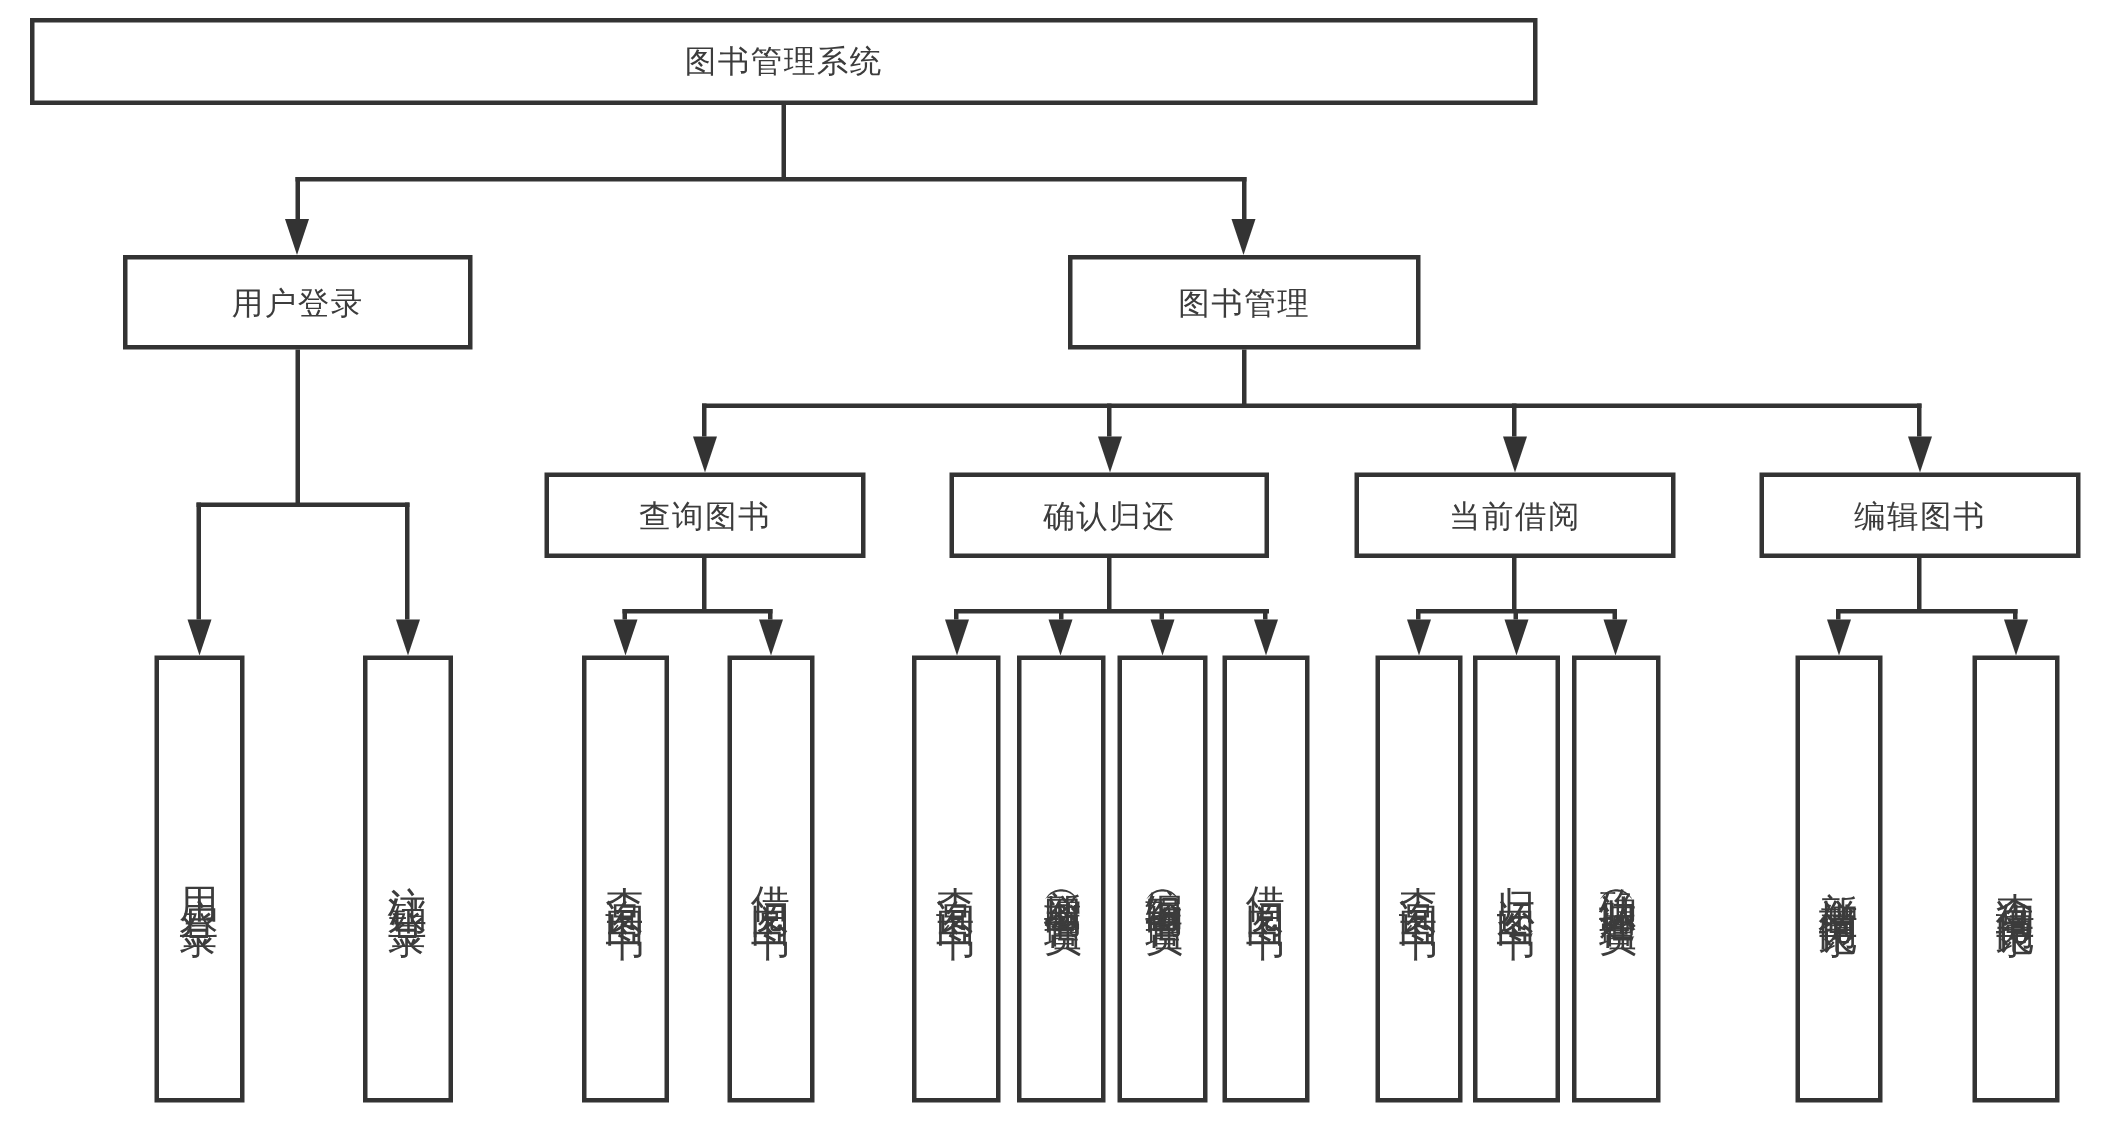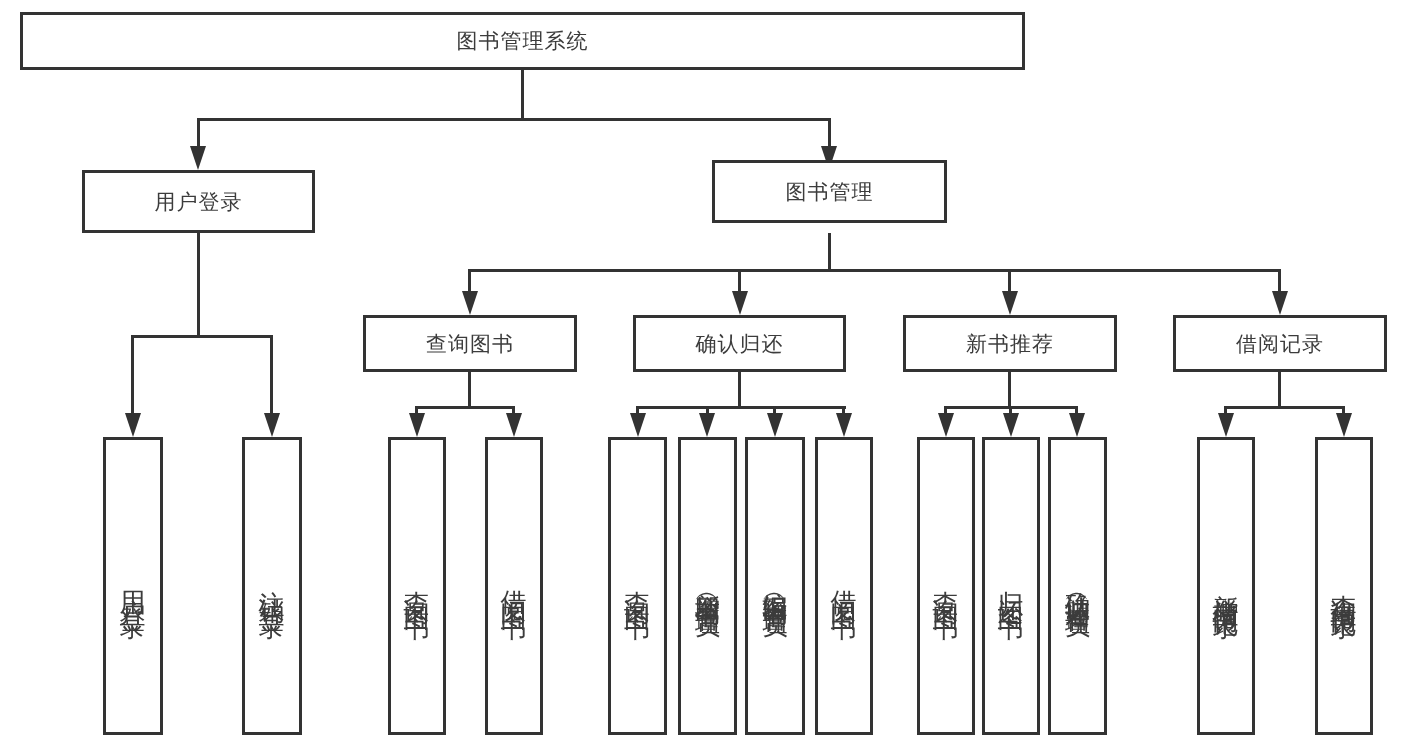--- a/index.html
+++ b/index.html
@@ -79,21 +79,21 @@
   <div class="vl" style="left:521px;top:70px;height:50px"></div>
   <div class="hl" style="left:197px;top:118px;width:634px"></div>
   <div class="vl" style="left:197px;top:118px;height:30px"></div>
   <div class="ar" style="left:190px;top:146px"></div>
   <div class="vl" style="left:828px;top:118px;height:30px"></div>
   <div class="ar" style="left:821px;top:146px"></div>
 
   <div class="box" style="left:82px;top:170px;width:233px;height:63px">
     <span>用户登录</span>
   </div>
-  <div class="box" style="left:712px;top:160px;width:235px;height:63px">
+  <div class="box" style="left:712px;top:170px;width:235px;height:63px">
     <span>图书管理</span>
   </div>
 
   <div class="vl" style="left:197px;top:233px;height:104px"></div>
   <div class="hl" style="left:131px;top:335px;width:142px"></div>
   <div class="vl" style="left:131px;top:335px;height:78px"></div>
   <div class="ar" style="left:125px;top:413px"></div>
   <div class="vl" style="left:270px;top:335px;height:78px"></div>
   <div class="ar" style="left:264px;top:413px"></div>
 
@@ -108,24 +108,24 @@
   <div class="vl" style="left:1278px;top:269px;height:22px"></div>
   <div class="ar" style="left:1272px;top:291px"></div>
 
   <div class="box" style="left:363px;top:315px;width:214px;height:57px">
     <span>查询图书</span>
   </div>
   <div class="box" style="left:633px;top:315px;width:213px;height:57px">
     <span>确认归还</span>
   </div>
   <div class="box" style="left:903px;top:315px;width:214px;height:57px">
-    <span>新书推荐</span>
+    <span>当前借阅</span>
   </div>
   <div class="box" style="left:1173px;top:315px;width:214px;height:57px">
-    <span>借阅记录</span>
+    <span>编辑图书</span>
   </div>
 
   <div class="vl" style="left:468px;top:372px;height:36px"></div>
   <div class="hl" style="left:415px;top:406px;width:100px"></div>
   <div class="vl" style="left:415px;top:406px;height:7px"></div>
   <div class="ar" style="left:409px;top:413px"></div>
   <div class="vl" style="left:512px;top:406px;height:7px"></div>
   <div class="ar" style="left:506px;top:413px"></div>
 
   <div class="vl" style="left:738px;top:372px;height:36px"></div>

